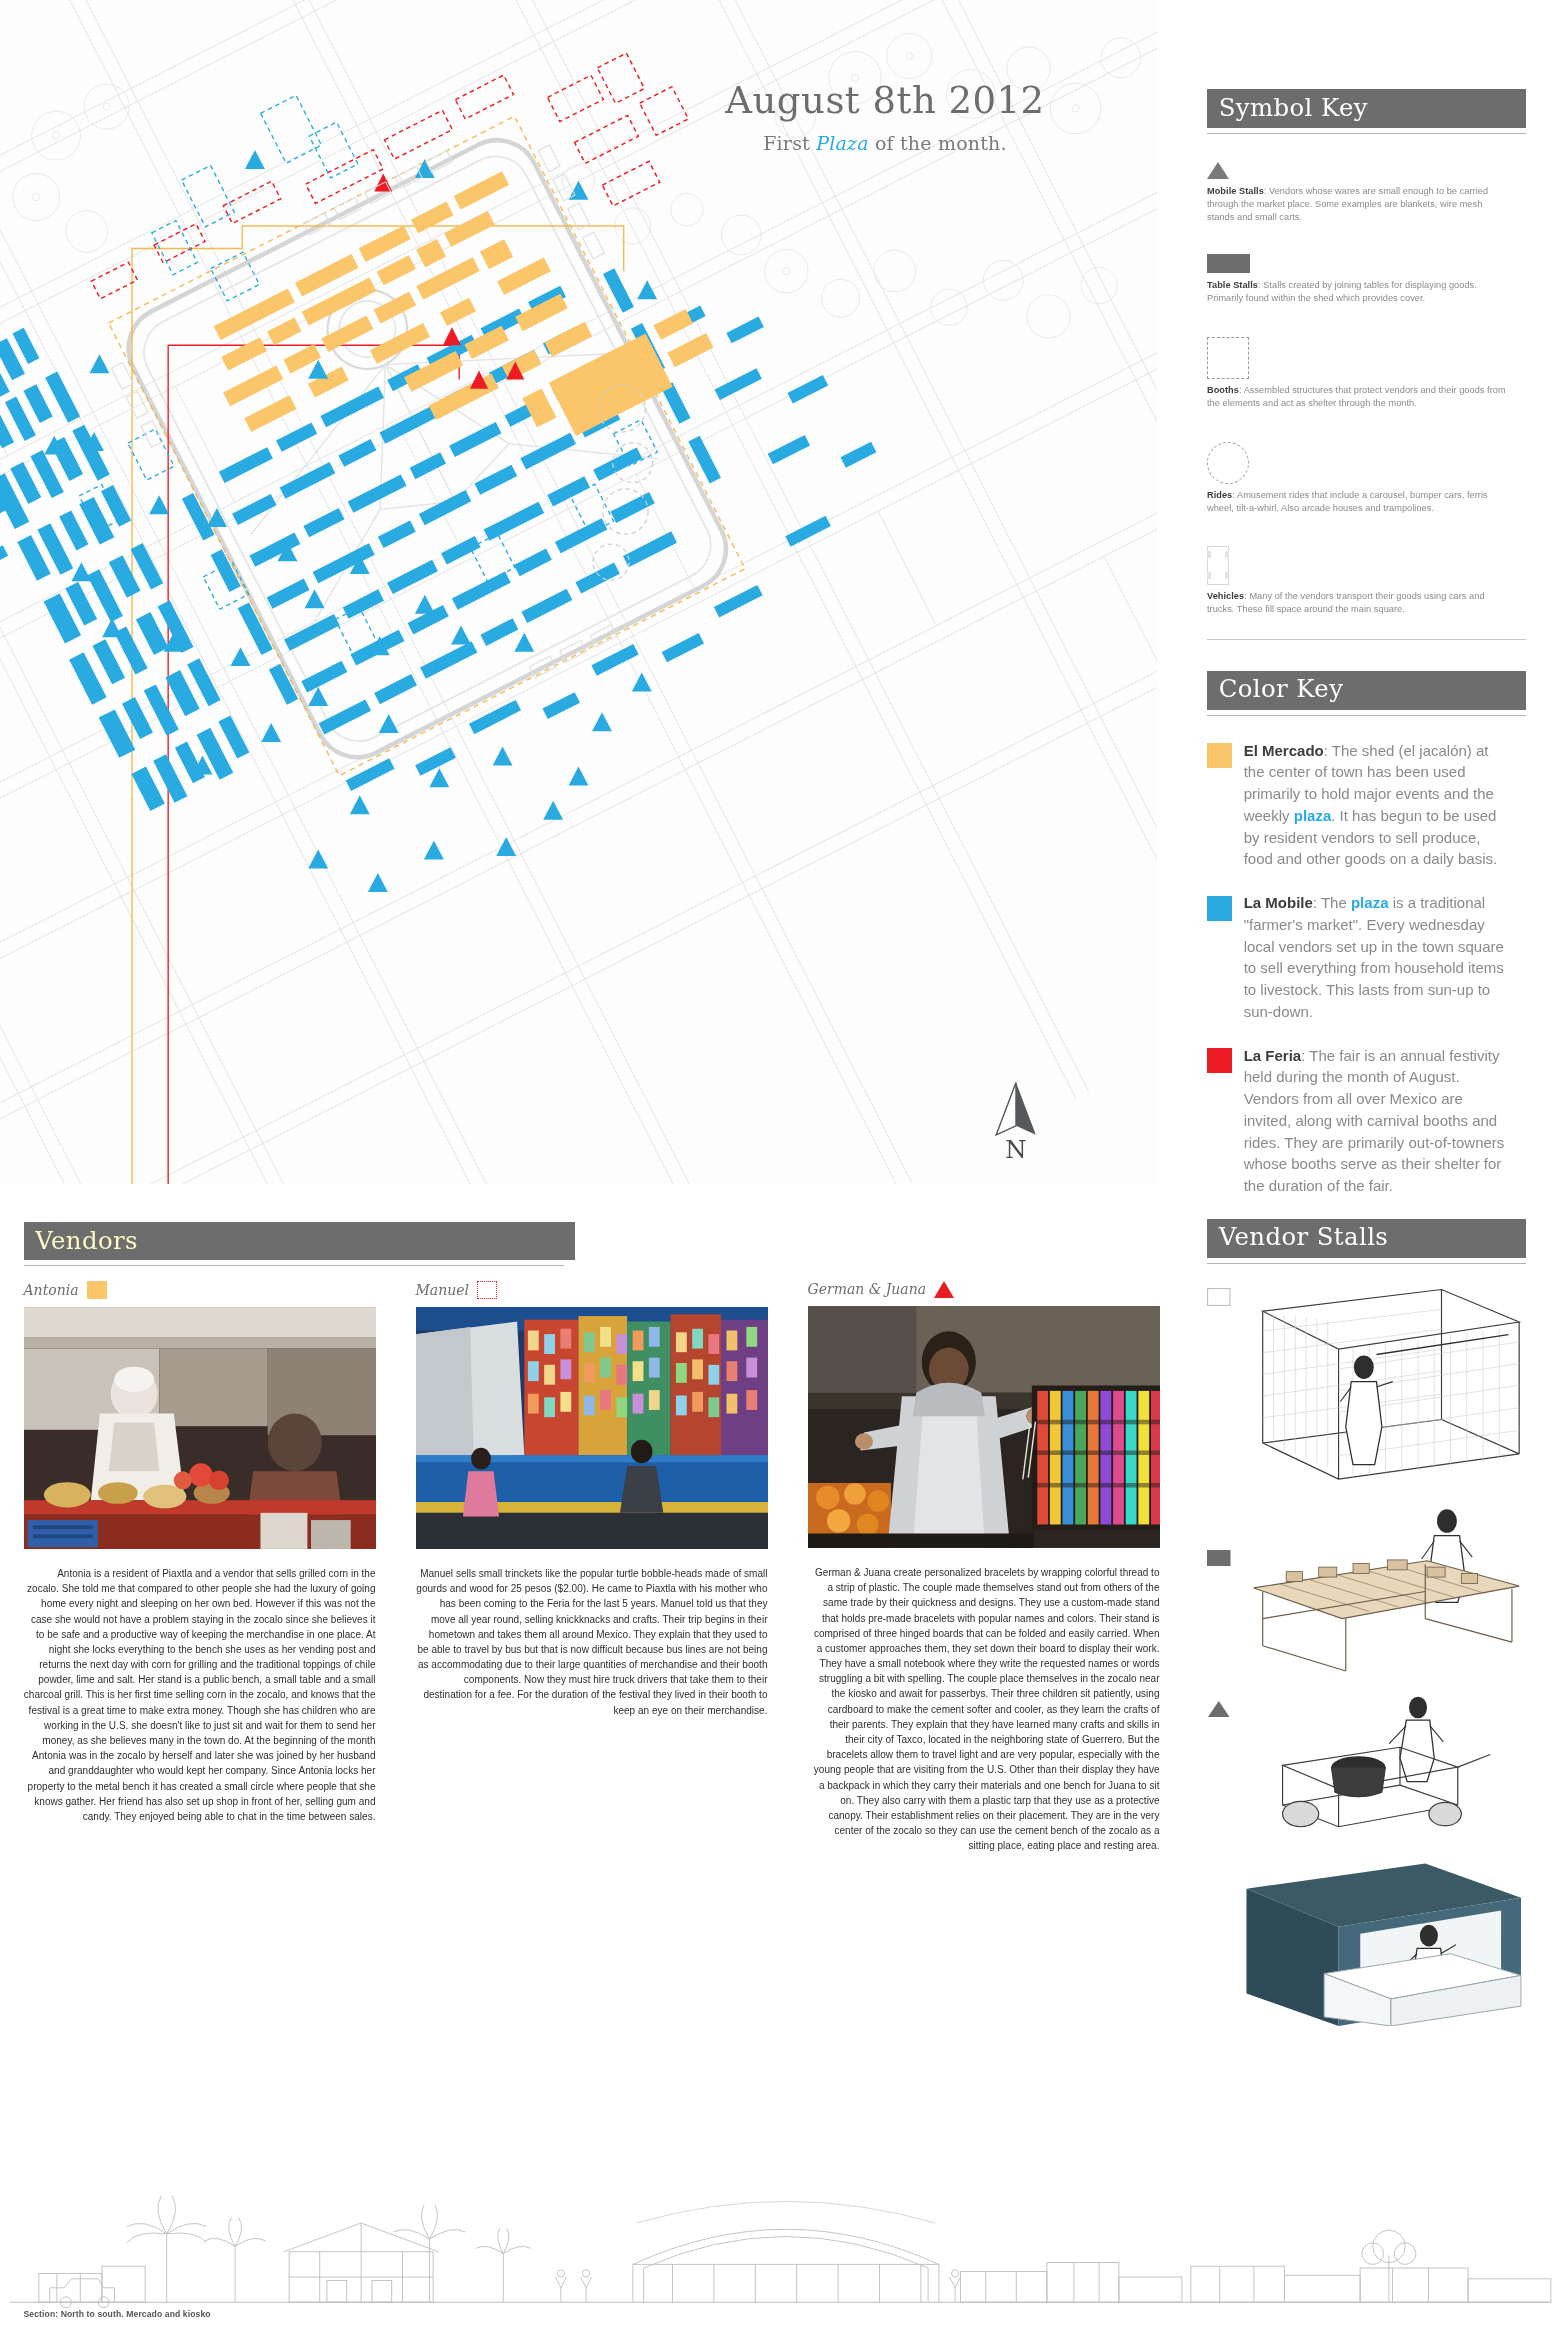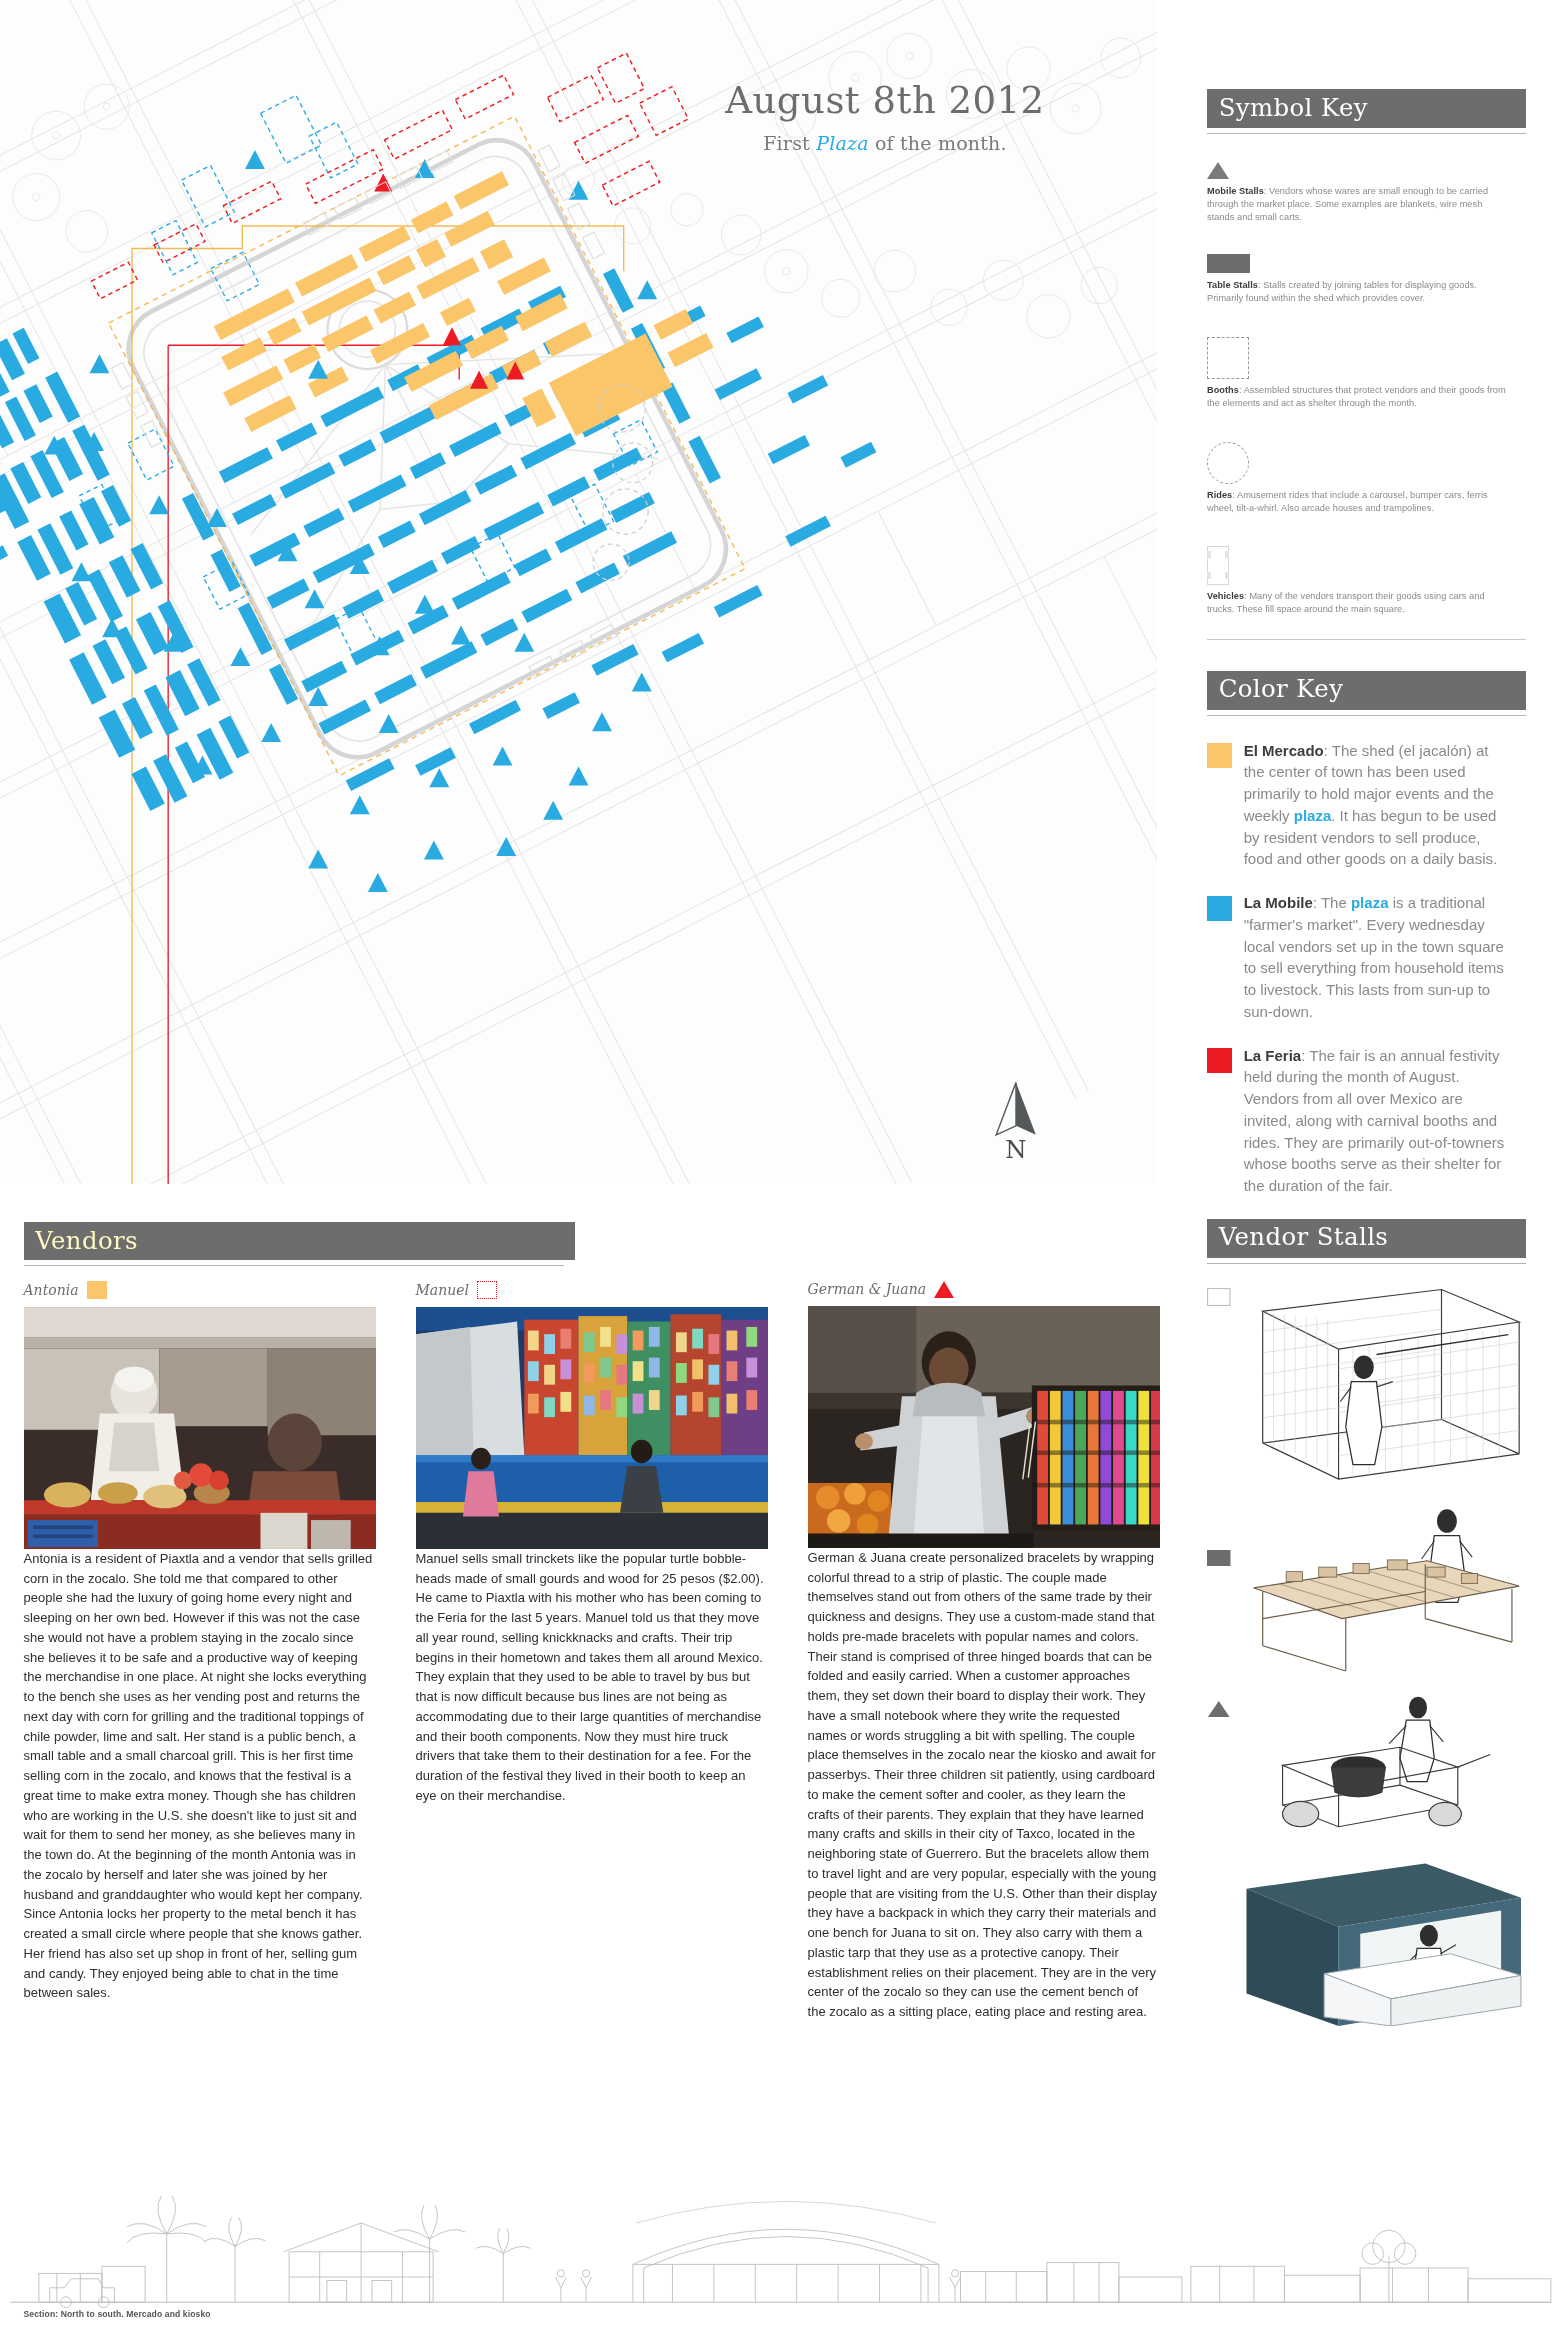--- a/index.html
+++ b/index.html
@@ -151,24 +151,25 @@
   .g-yellow { width: 20px; height: 18px; background: #FBC56A; }
   .g-dashred { width: 20px; height: 18px; border: 1.2px dotted #ED1C24; }
   .g-tri-red {
     width: 0; height: 0;
     border-left: 10px solid transparent;
     border-right: 10px solid transparent;
     border-bottom: 17px solid #ED1C24;
   }
   .vphoto { width: 352px; height: 242px; overflow: hidden; position: relative; }
   .vtext {
-    font-size: 13px;
+    margin-top: 17px;
+    font-size: 10px;
     line-height: 1.52;
     color: #2e2e2e;
-    text-align: left;
+    text-align: right;
     letter-spacing: 0.02px;
   }
 
   
   #section-strip {
     position: absolute;
     left: 0; top: 2187px;
     width: 1561px; height: 126px;
   }
   #section-caption {

